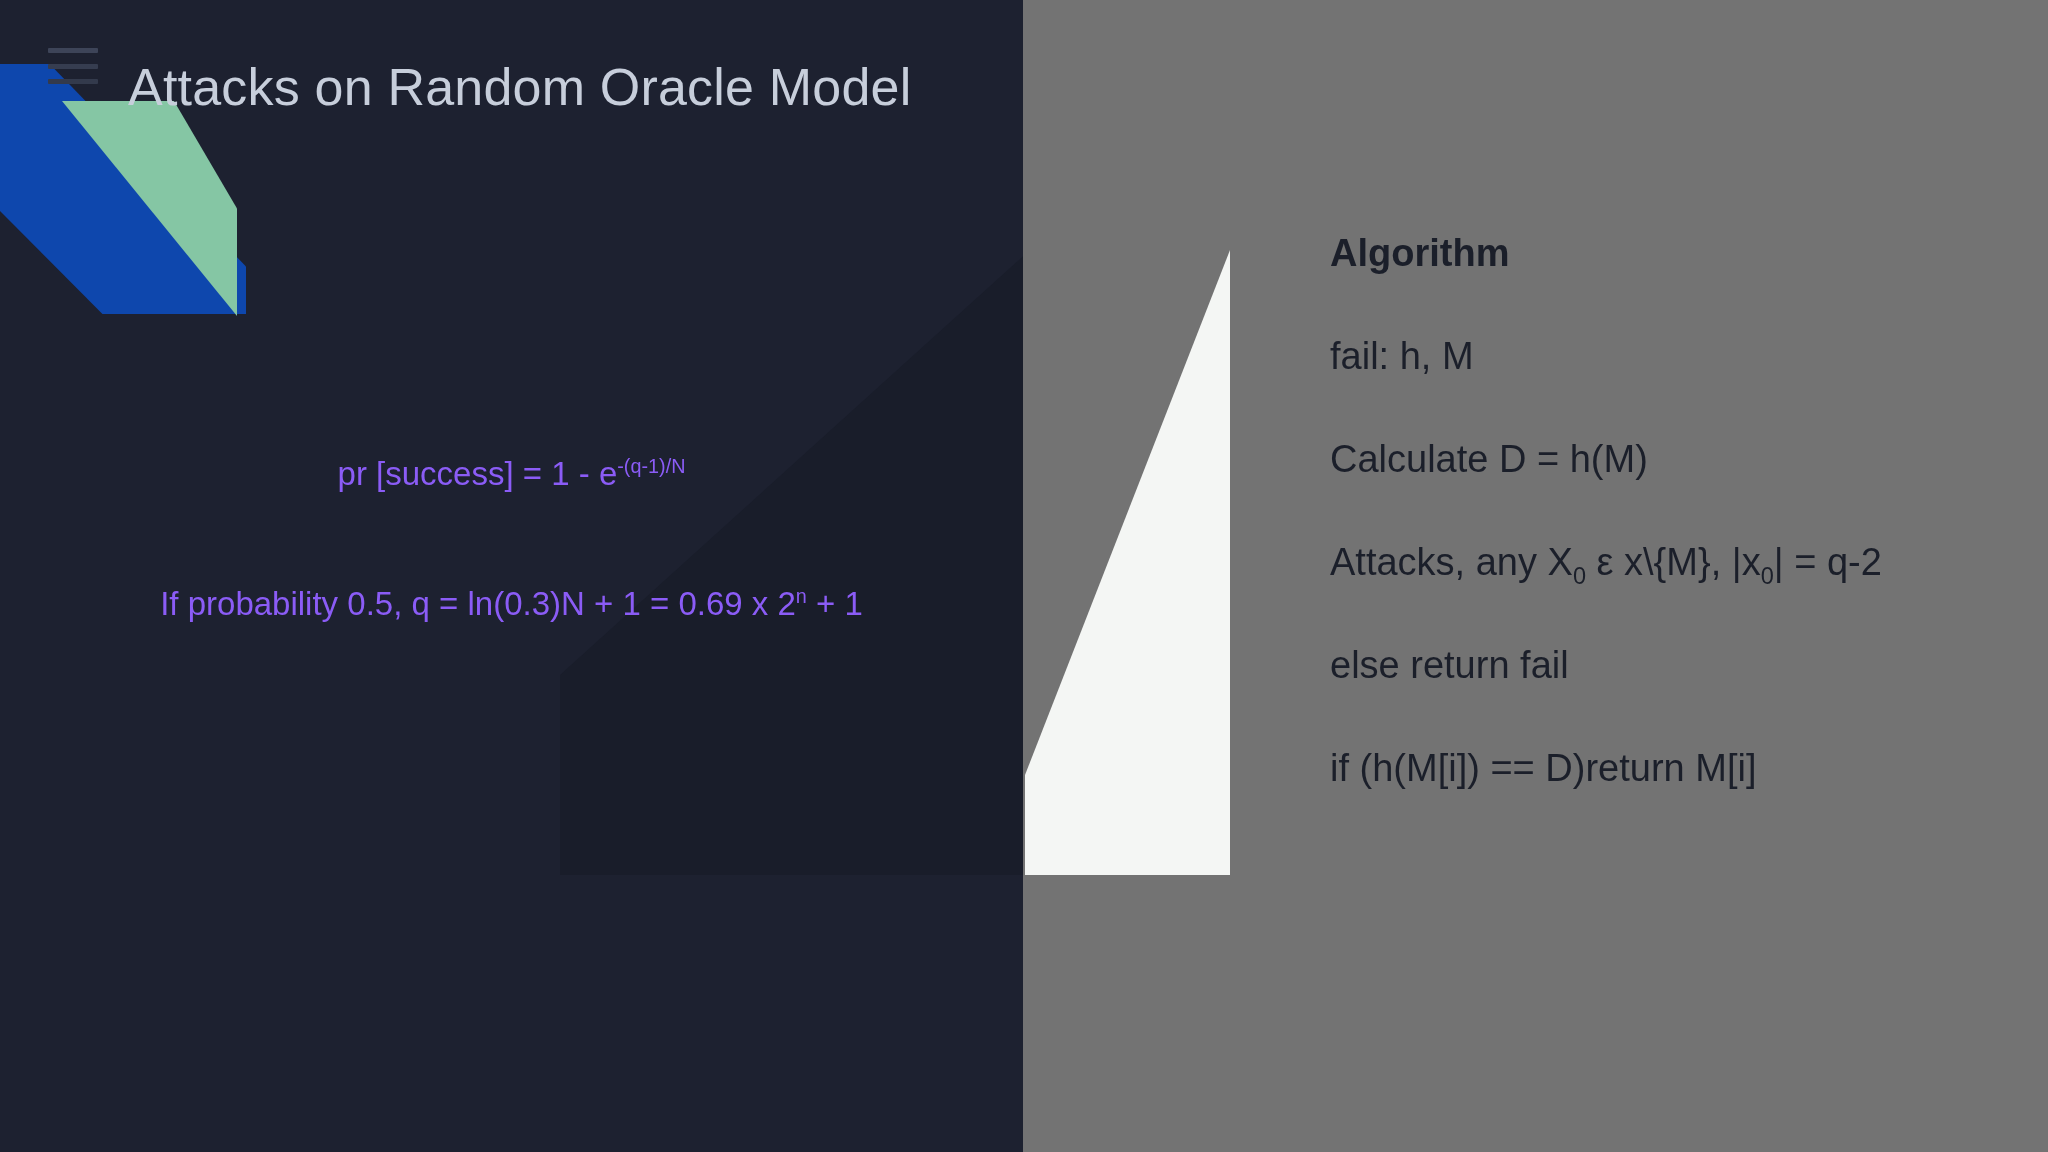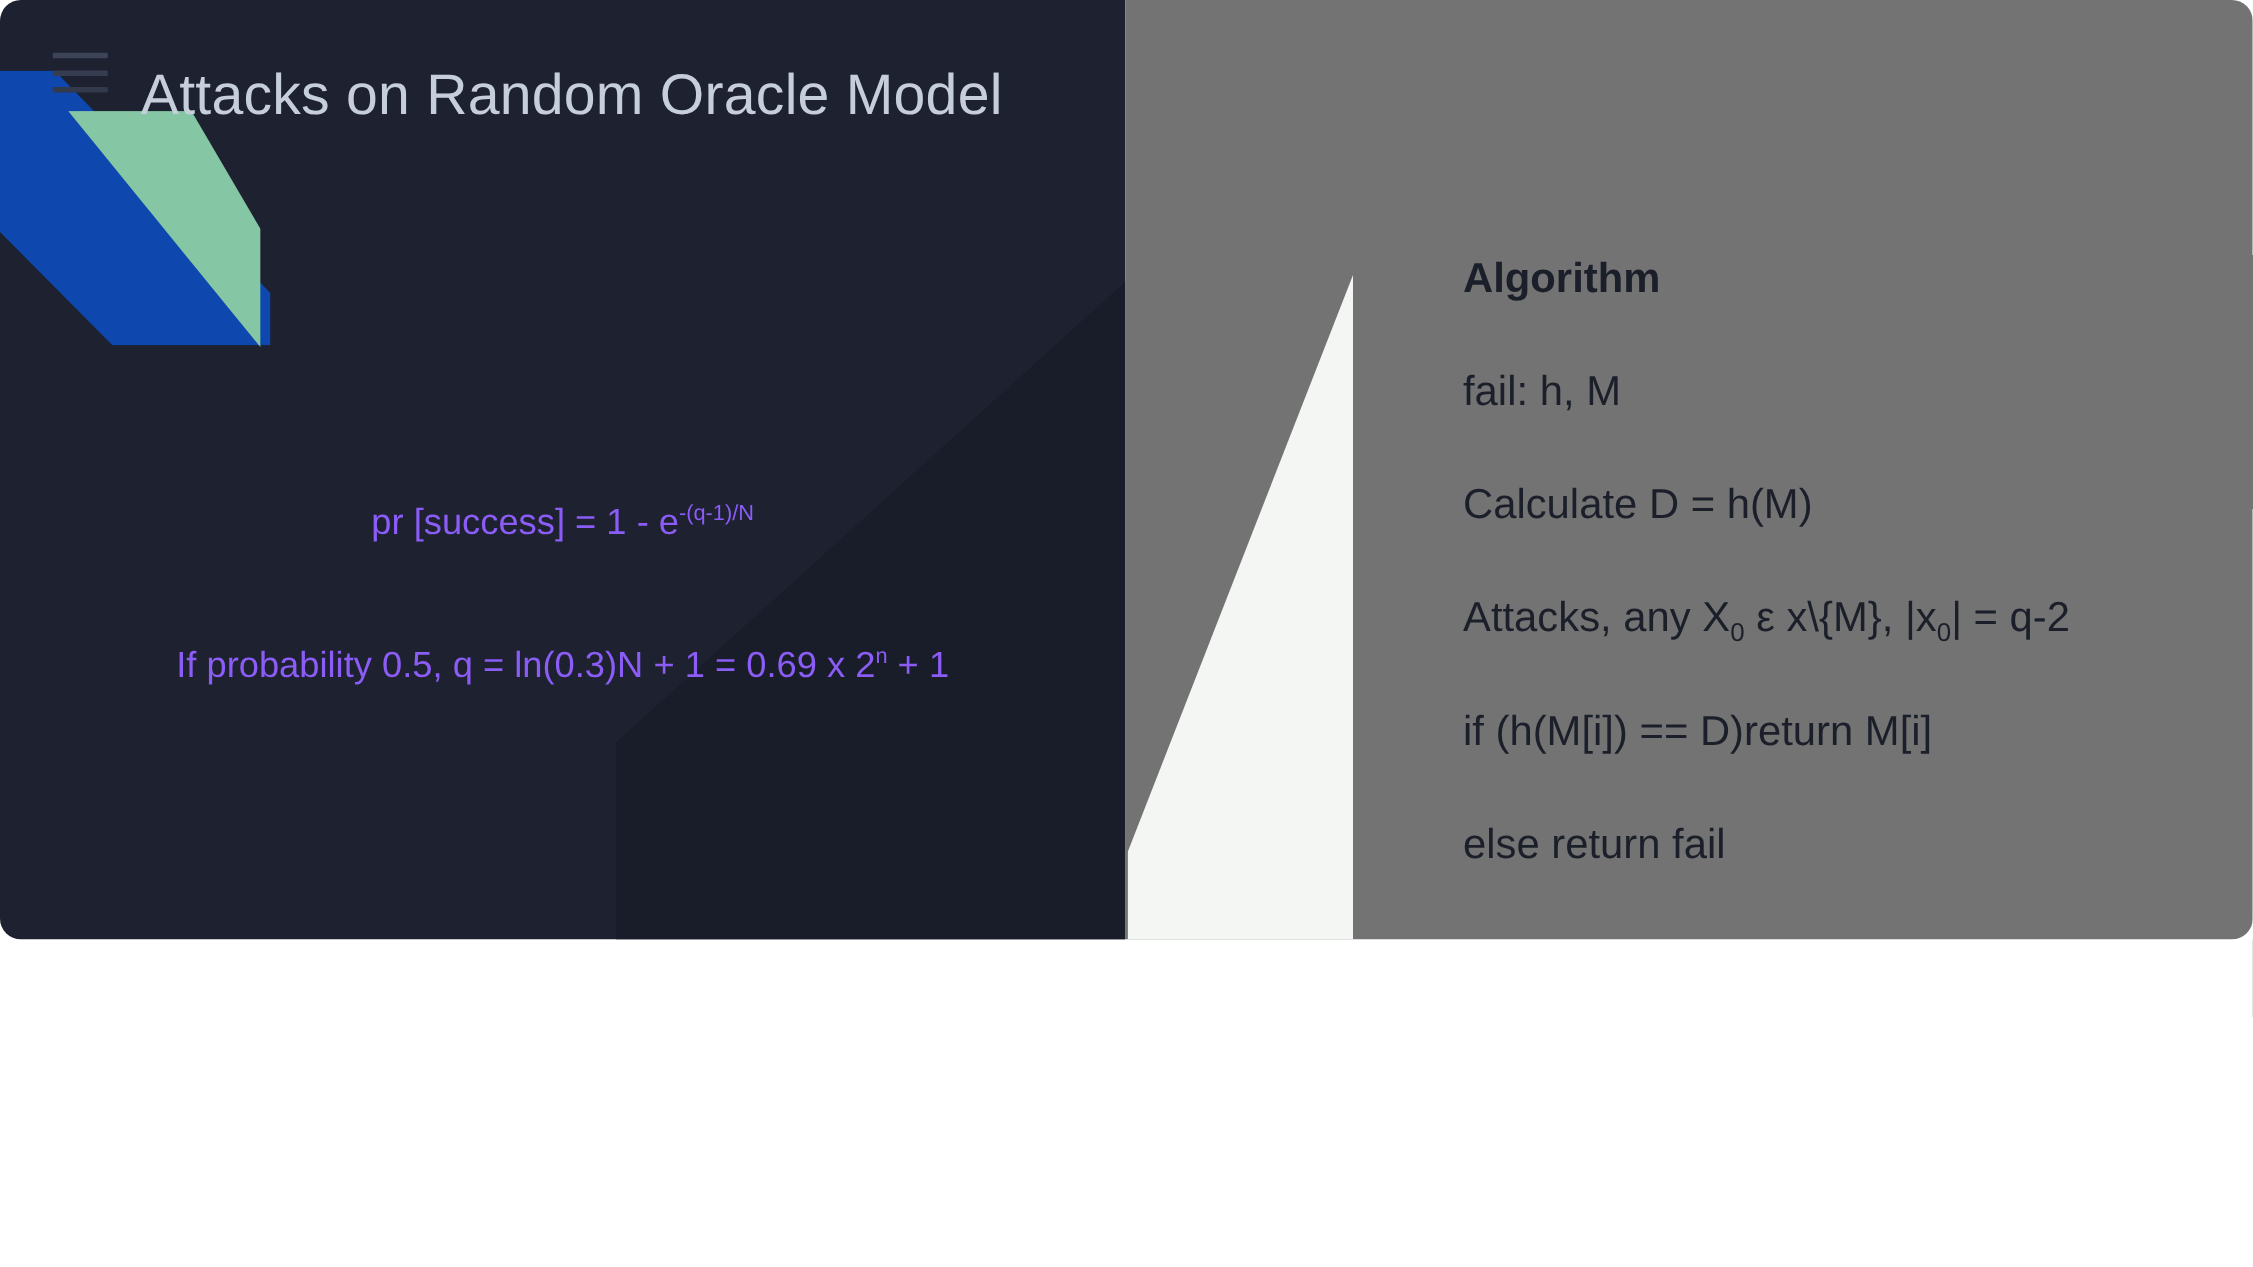--- a/index.html
+++ b/index.html
@@ -7,24 +7,23 @@
     padding: 0;
     background: #ffffff;
   }
   body {
     font-family: "Liberation Sans", sans-serif;
   }
 
   .slide {
     position: relative;
     width: 2048px;
-    height: 854px;
+    height: 1152px;
     overflow: hidden;
     background: #fcfdfb;
-    border-radius: 19px;
   }
 
   
   .left-panel {
     position: absolute;
     left: 0;
     top: 0;
     width: 1023px;
     height: 1152px;
     background: #1d2130;
@@ -190,19 +189,19 @@
 
   <div class="right-panel">
     <div class="light-accent-poly"></div>
 
     <div class="algo-block">
       <div class="algo-heading">Algorithm</div>
       <div id="algo-lines">
           <div class="algo-line">fail: h, M</div>
           <div class="algo-line">Calculate D = h(M)</div>
           <div class="algo-line"><span>Attacks, any X</span><sub>0</sub><span> ε x\{M}, |x</span><sub>0</sub><span>| = q-2</span></div>
+          <div class="algo-line">else return fail</div>
           <div class="algo-line">if (h(M[i]) == D)return M[i]</div>
-          <div class="algo-line">else return fail</div>
         </div>
     </div>
   </div>
 
 </div>
 
 </body></html>

